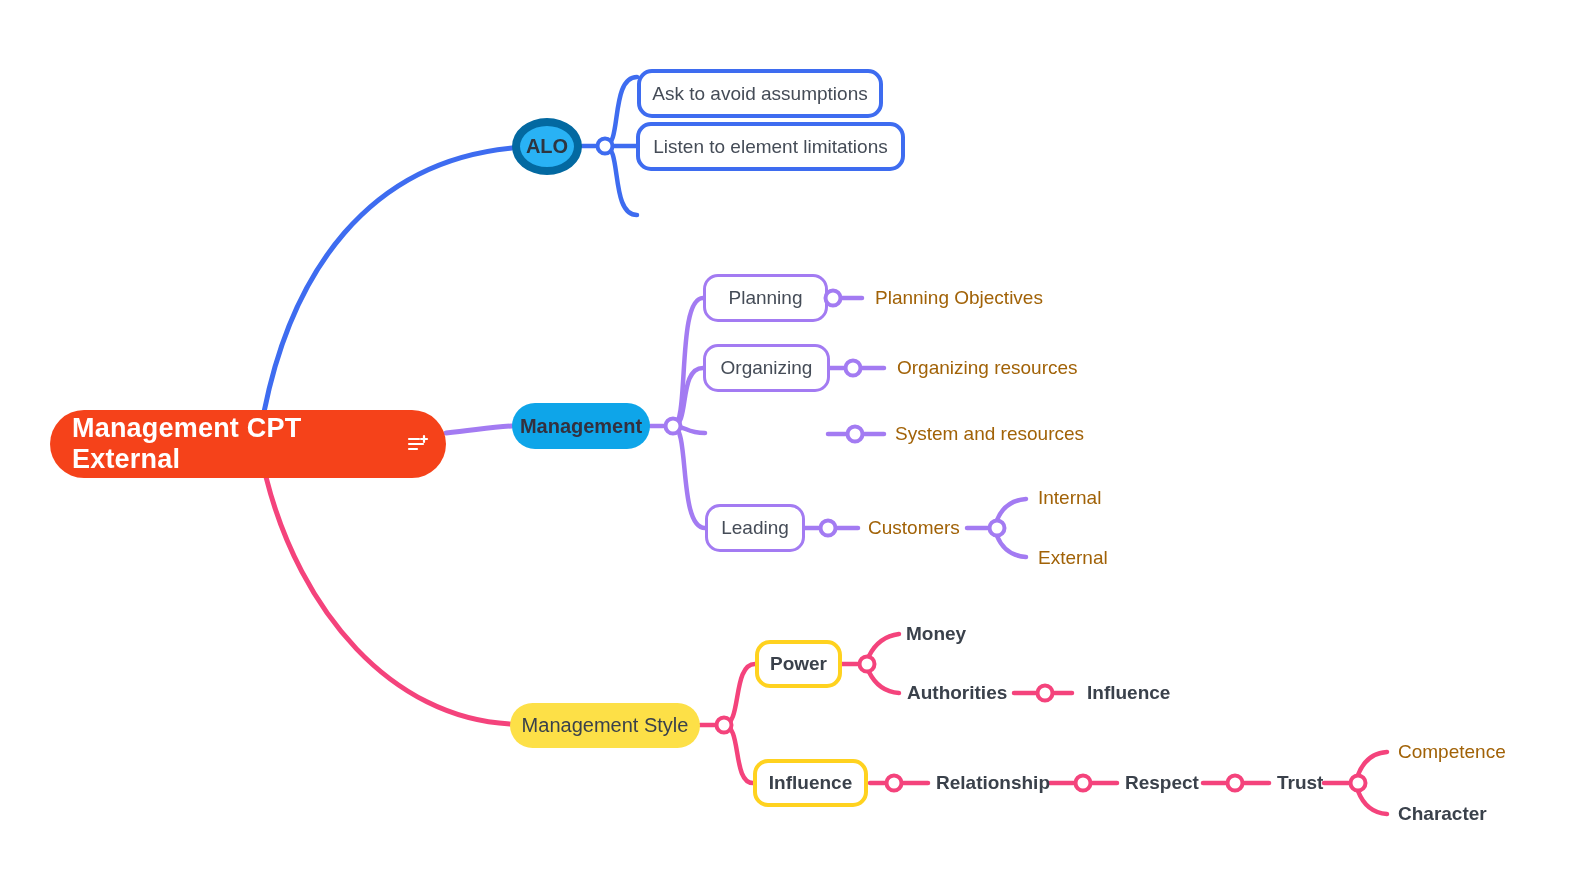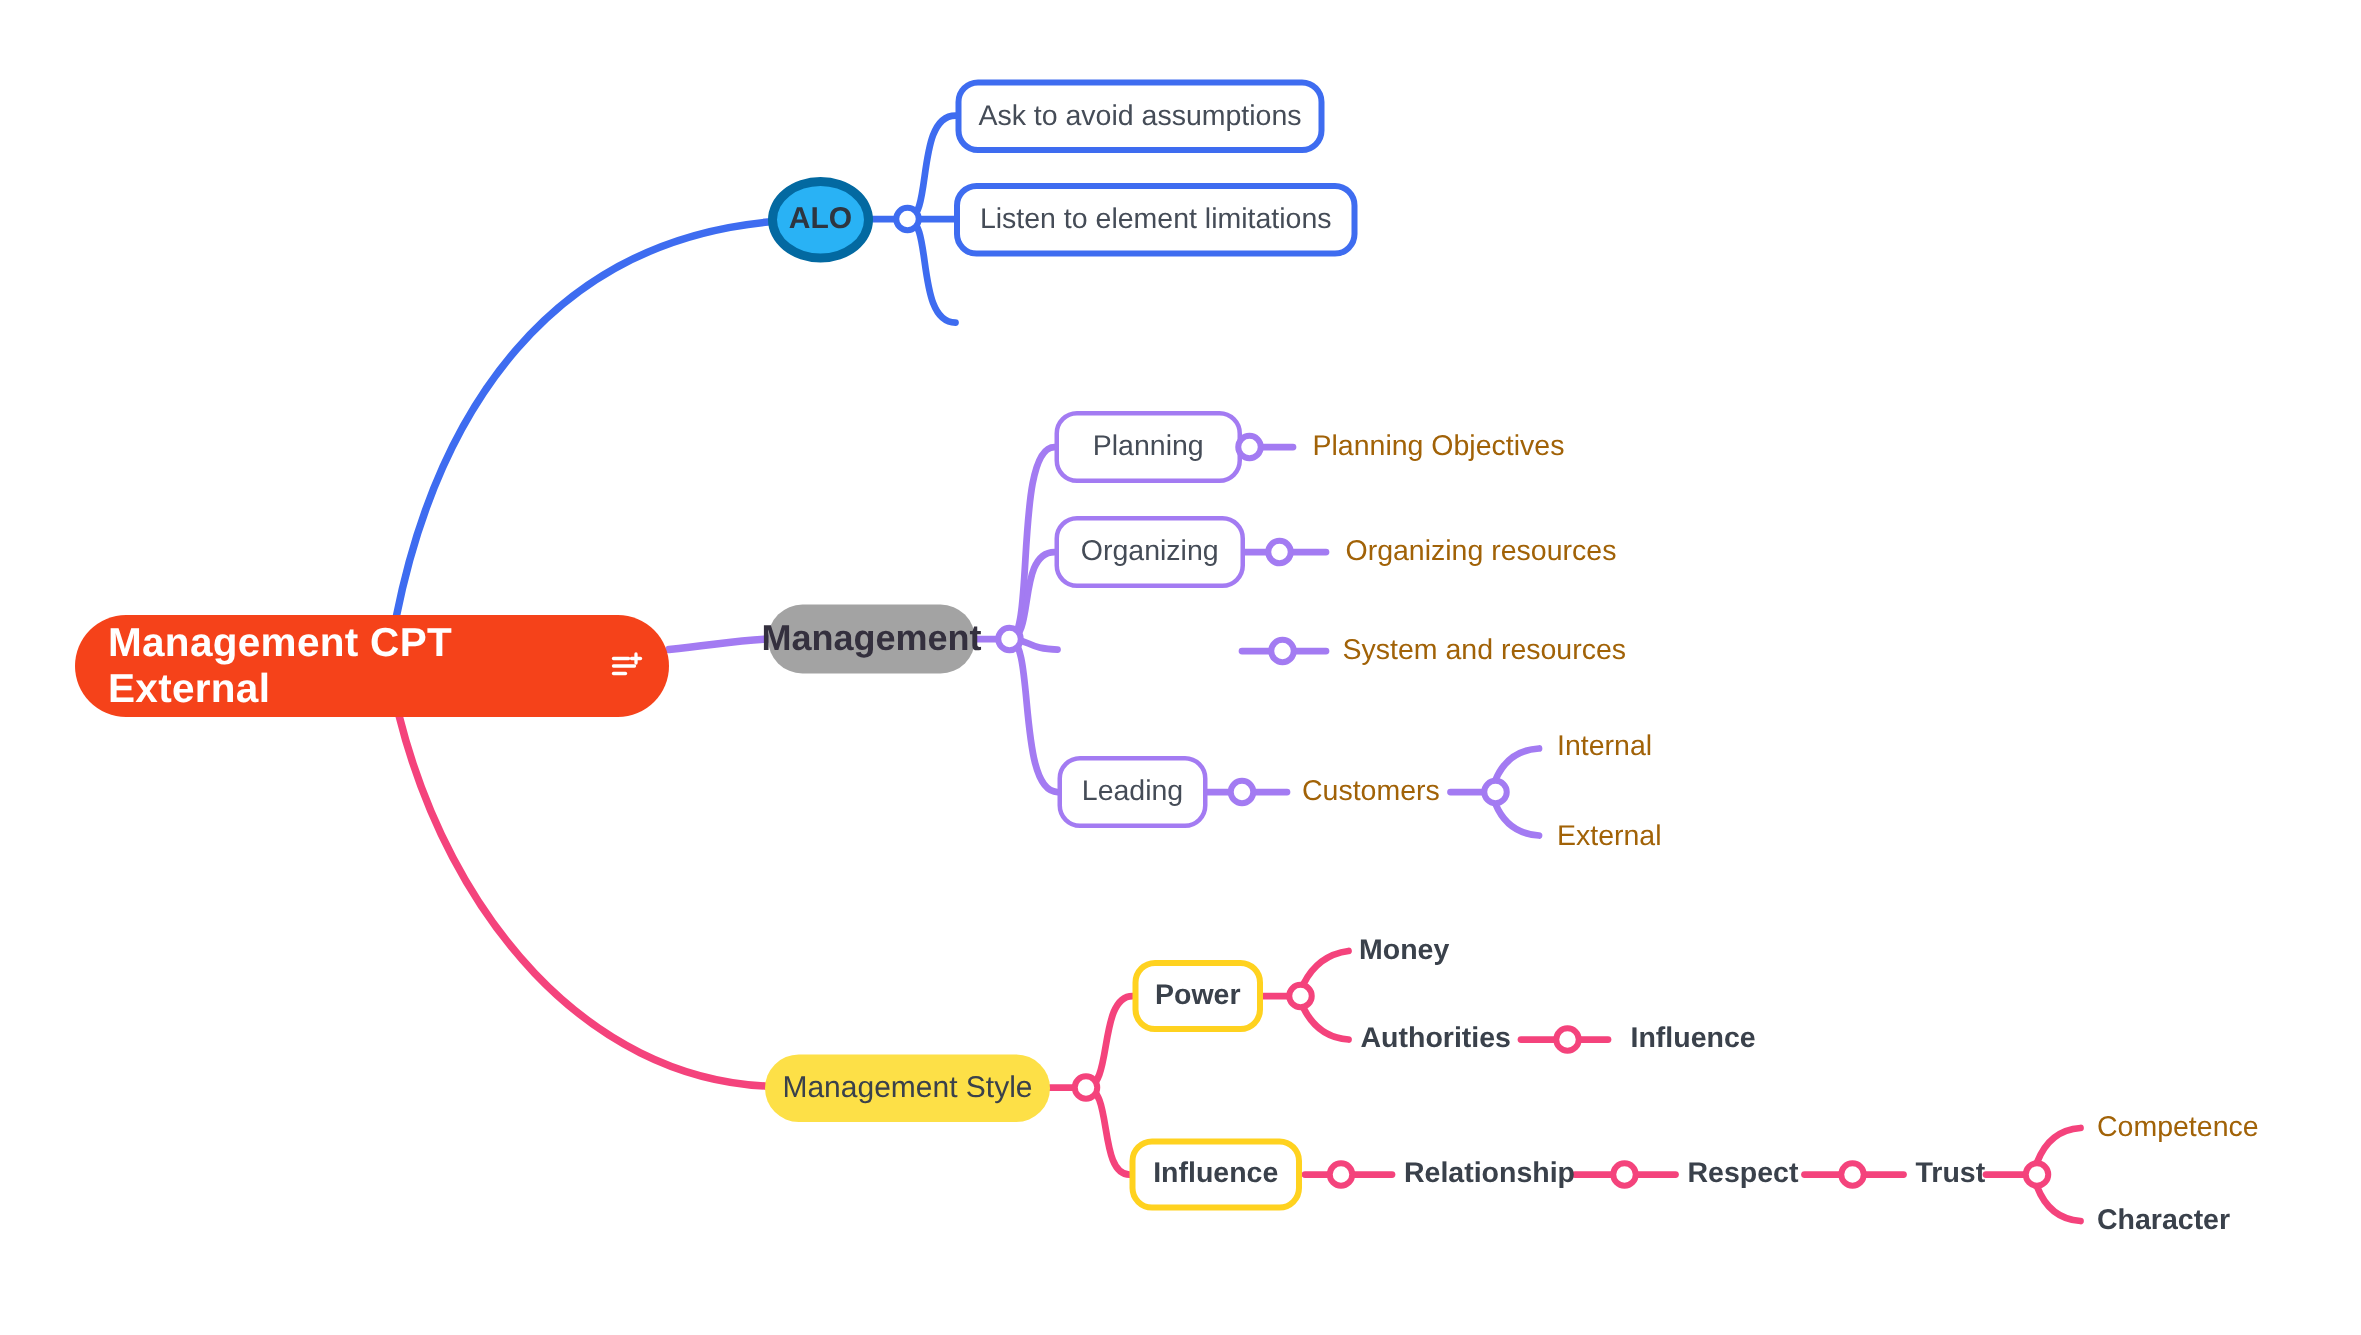--- a/index.html
+++ b/index.html
@@ -13,26 +13,26 @@
   #connectors{position:absolute;left:0;top:0;width:1574px;height:890px;}
   .node{position:absolute;box-sizing:border-box;display:flex;align-items:center;justify-content:center;}
   .root{
     background:#F5421A;border-radius:34px;
     color:#ffffff;font-weight:bold;font-size:27px;
     justify-content:flex-start;padding:0 16px 0 22px;gap:14px;
     letter-spacing:.2px;
   }
   .root-label{flex:1;}
   .ellipse{
-    background:#29B2F5;border:6px solid #0369a1;border-radius:50%;
+    background:#29B2F5;border:8px solid #0369a1;border-radius:50%;
     color:#2E3540;font-weight:bold;font-size:20px;
   }
   .pill-purple{
-    background:#a3a3a3;border-radius:23px;
-    color:#34303E;font-weight:bold;font-size:24px;
+    background:#0ea5e9;border-radius:23px;
+    color:#34303E;font-weight:bold;font-size:20px;
   }
   .pill-yellow{
     background:#fde047;border-radius:23px;
     color:#3A414B;font-weight:normal;font-size:20px;
   }
   .box{background:#ffffff;border-radius:15px;color:#454C57;font-size:19px;white-space:nowrap;}
   .box-blue{border:4px solid #3E6CF0;}
   .box-purple{border:3.5px solid #A37BF2;}
   .box-yellow{border:4px solid #FFD21F;font-weight:bold;color:#3A414B;}
   .leaf{
@@ -108,21 +108,21 @@
         <line x1="3" y1="16" x2="11" y2="16"></line>
         <line x1="18" y1="3" x2="18" y2="9"></line>
         <line x1="15" y1="6" x2="21" y2="6"></line>
       </g>
     </svg>
   </div>
 
   <div class="node ellipse" style="left:512px;top:118px;width:70px;height:57px">
     <span>ALO</span>
   </div>
-  <div class="node box box-blue" style="left:637px;top:53px;width:246px;height:49px">
+  <div class="node box box-blue" style="left:637px;top:69px;width:246px;height:49px">
     <span>Ask to avoid assumptions</span>
   </div>
   <div class="node box box-blue" style="left:636px;top:122px;width:269px;height:49px">
     <span>Listen to element limitations</span>
   </div>
 
   <div class="node pill-purple" style="left:512px;top:403px;width:138px;height:46px">
     <span>Management</span>
   </div>
   <div class="node box box-purple" style="left:703px;top:274px;width:125px;height:48px">

